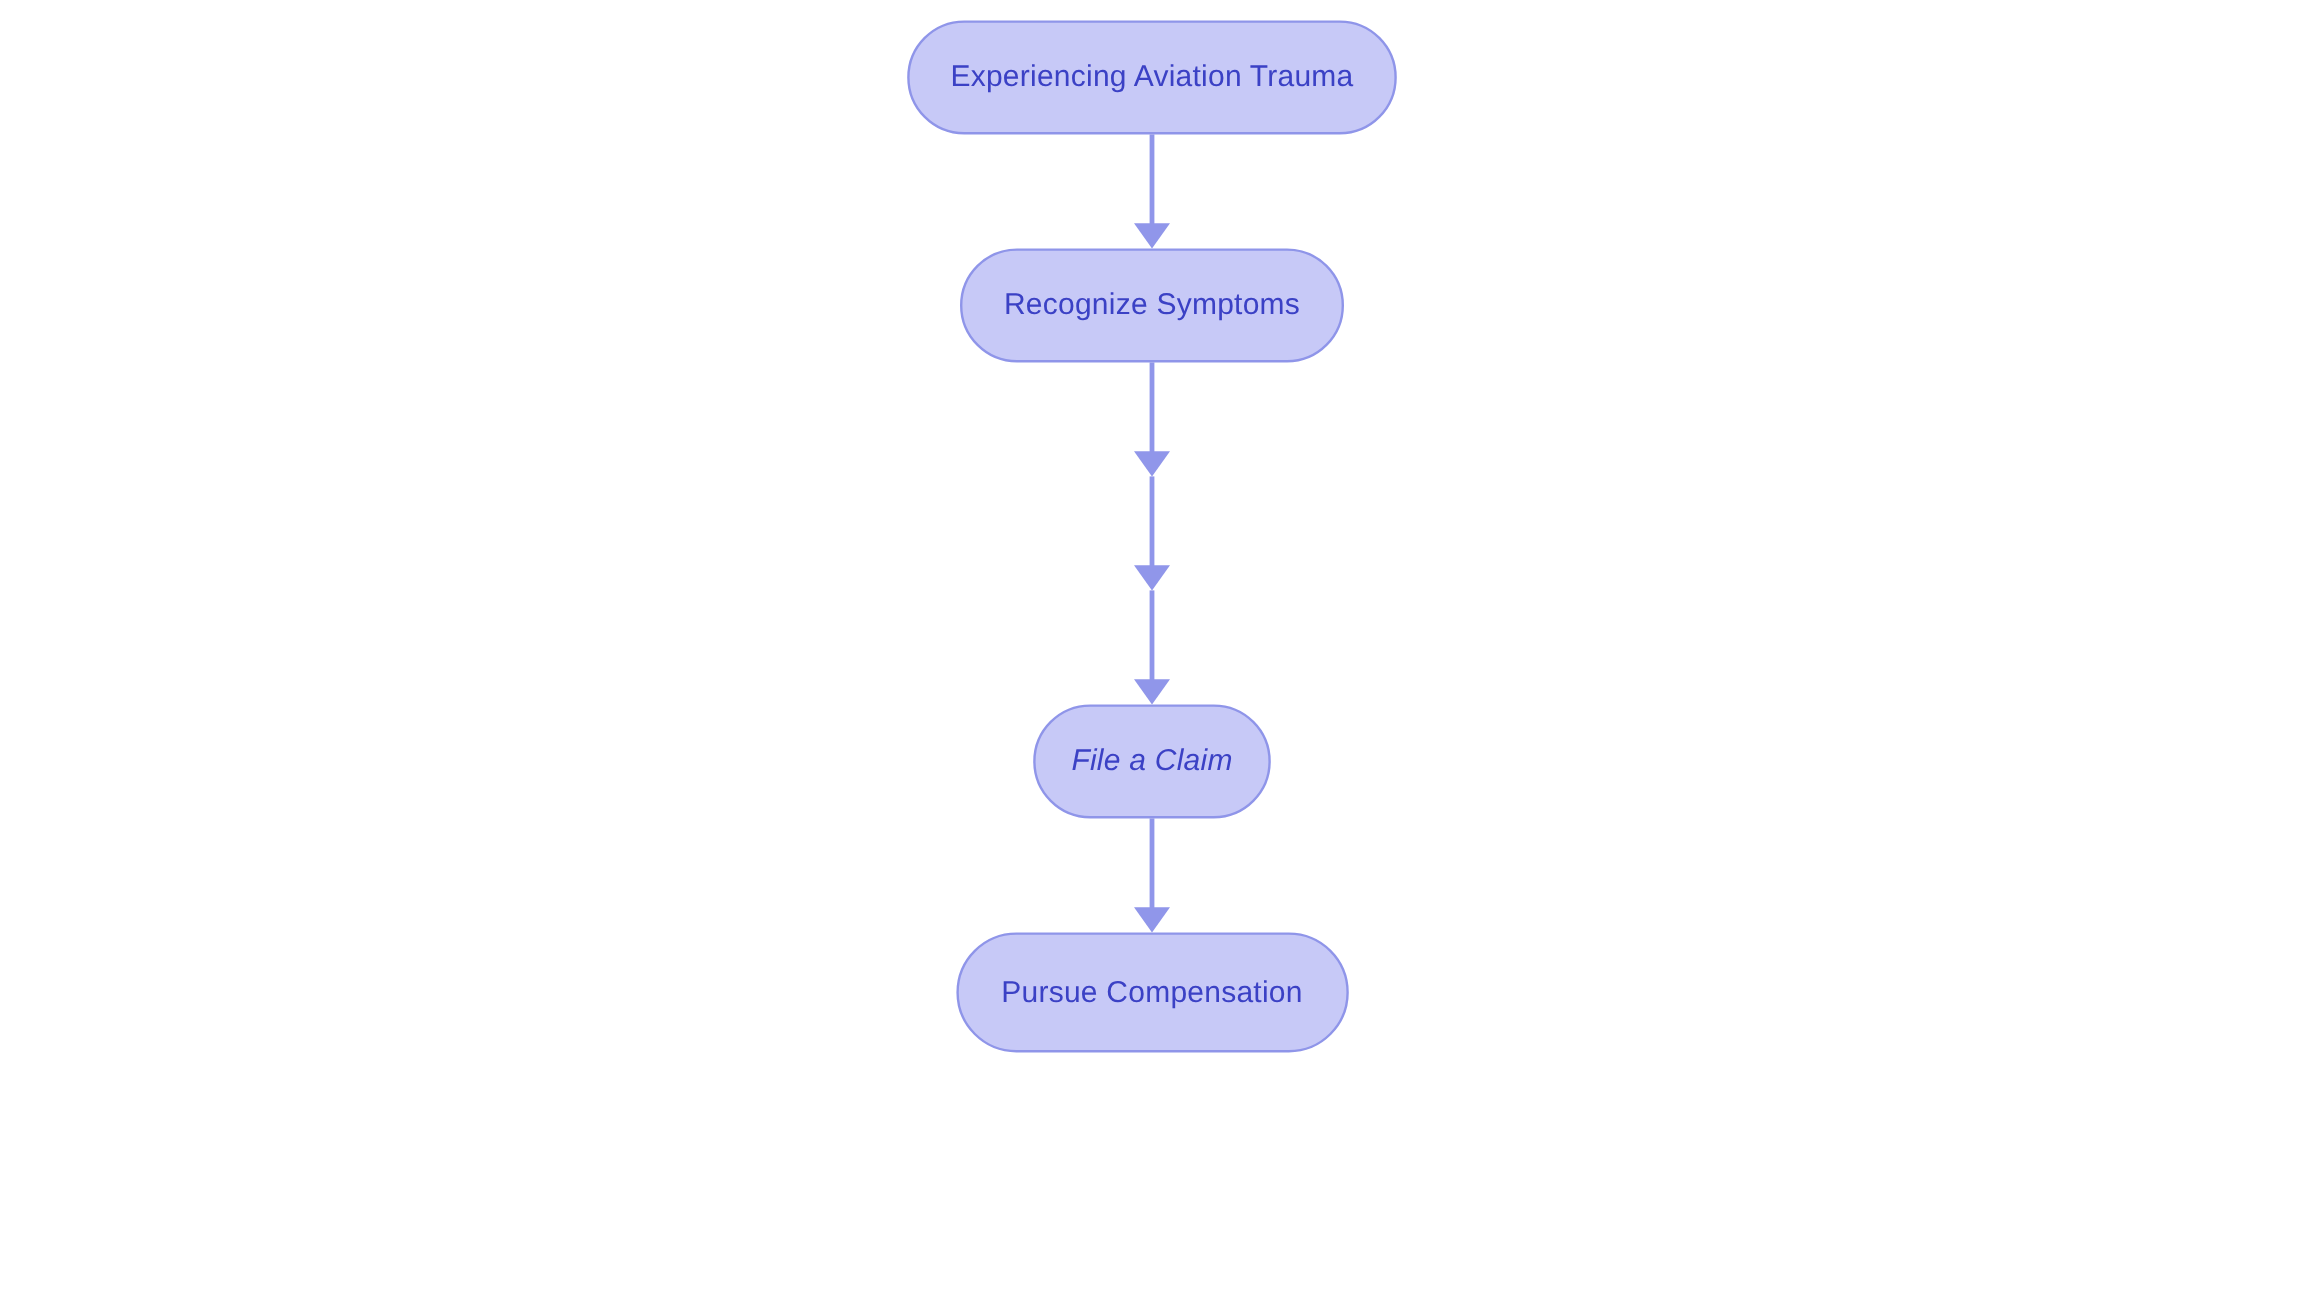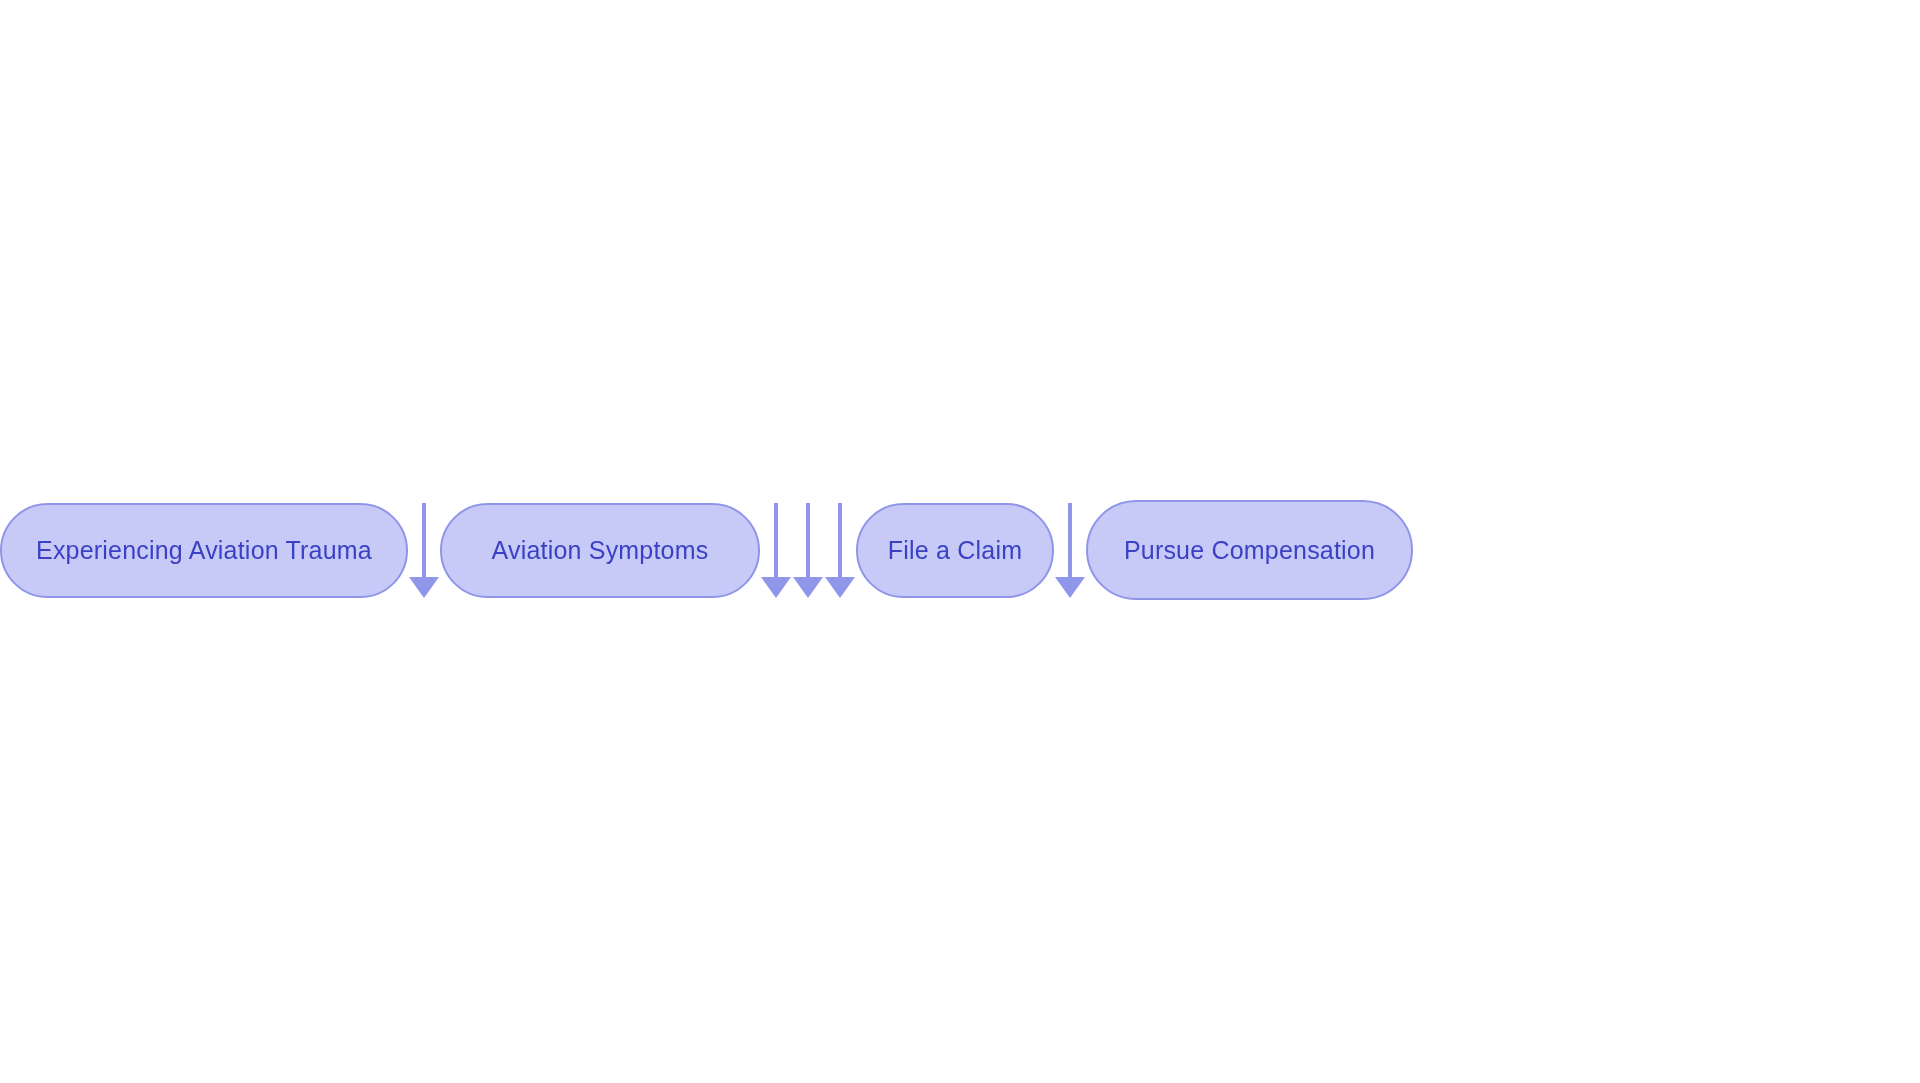--- a/index.html
+++ b/index.html
@@ -16,21 +16,21 @@
     background: var(--bg);
     font-family: "Liberation Sans", "DejaVu Sans", sans-serif;
     overflow: hidden;
   }
   .canvas {
     position: relative;
     width: 1920px;
     height: 1083px;
     padding-top: 17px;
     display: flex;
-    flex-direction: row;
+    flex-direction: column;
     align-items: center;
   }
   .flow-node {
     height: 95px;
     border-radius: 48px;
     background: var(--node-fill);
     border: 2px solid var(--node-border);
     color: var(--node-text);
     font-size: 25px;
     letter-spacing: 0.2px;
@@ -38,21 +38,21 @@
     align-items: center;
     justify-content: center;
     text-align: center;
     flex: 0 0 auto;
   }
   
   .w-n1 { width: 408px; }
   .w-n2 { width: 320px; }
   .w-n3 { width: 281px; }
   .w-n4 { width: 445px; }
-  .w-n5 { width: 198px; }
+  .w-n5 { width: 198px; font-style: italic; }
   .w-n6 { width: 327px; height: 100px; border-radius: 50px; text-align: center; }
 
   .flow-arrow {
     position: relative;
     width: 32px;
     height: 95px;
     flex: 0 0 auto;
   }
   .flow-arrow .shaft {
     position: absolute;
@@ -83,21 +83,21 @@
   <div class="flow-node w-n1">
     <span>Experiencing Aviation Trauma</span>
   </div>
 
   <div class="flow-arrow">
     <div class="shaft"></div>
     <div class="head"></div>
   </div>
 
   <div class="flow-node w-n2">
-    <span>Aviation Symptoms</span>
+    <span>Recognize Symptoms</span>
   </div>
 
   <div class="flow-arrow">
     <div class="shaft"></div>
     <div class="head"></div>
   </div>
 
 
   <div class="flow-arrow">
     <div class="shaft"></div>

